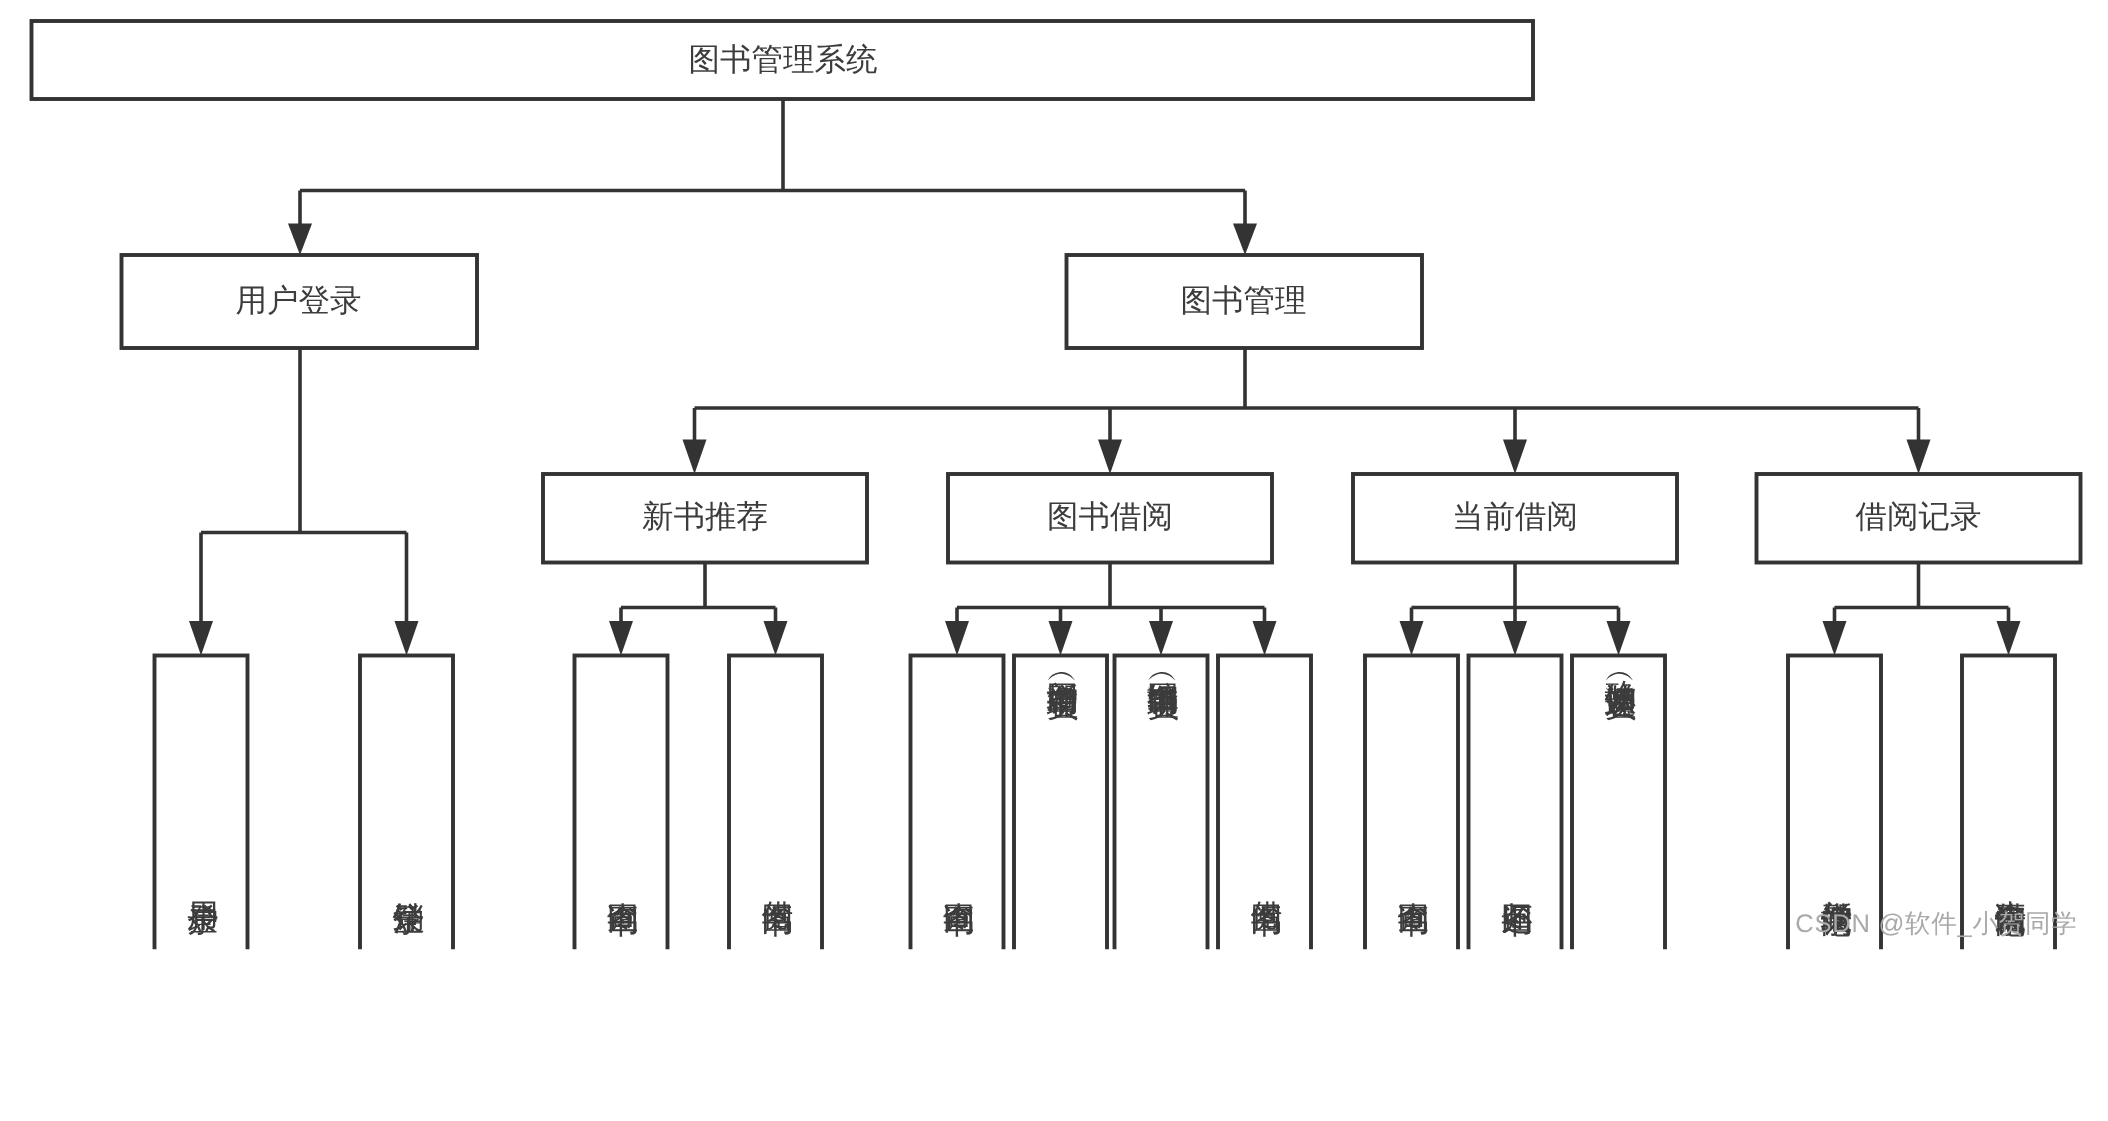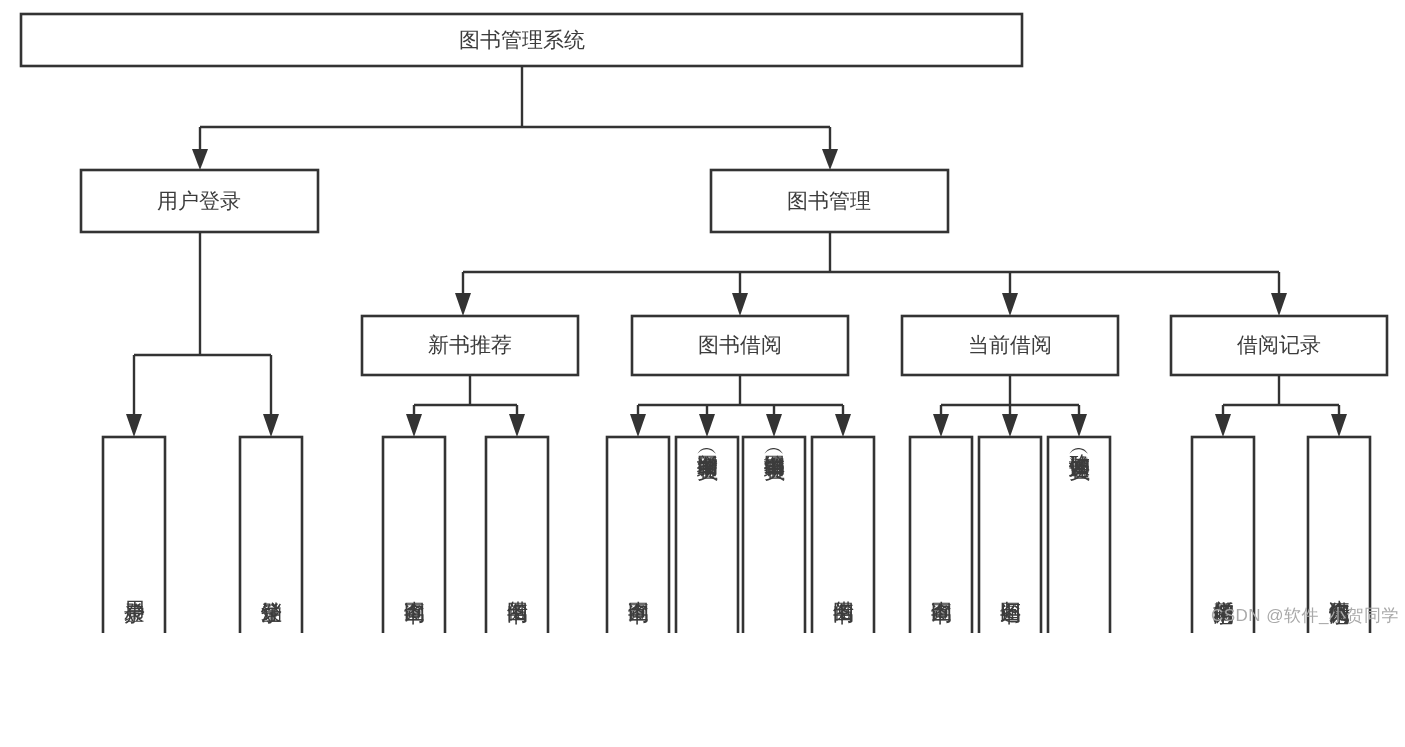--- a/index.html
+++ b/index.html
@@ -60,21 +60,21 @@
     font-family: "Liberation Sans", "DejaVu Sans", sans-serif;
     font-size: 21px;
     line-height: 1.18;
     letter-spacing: 1px;
     color: #3c3c3c;
     white-space: nowrap;
     text-align: center;
   }
   .watermark {
     position: absolute;
-    right: 6px;
+    right: 20px;
     bottom: 6px;
     font-family: "Liberation Sans", "DejaVu Sans", sans-serif;
     font-size: 17px;
     color: #a9a9a9;
     letter-spacing: 0.5px;
     white-space: nowrap;
   }
 </style>
 </head>
 <body>

